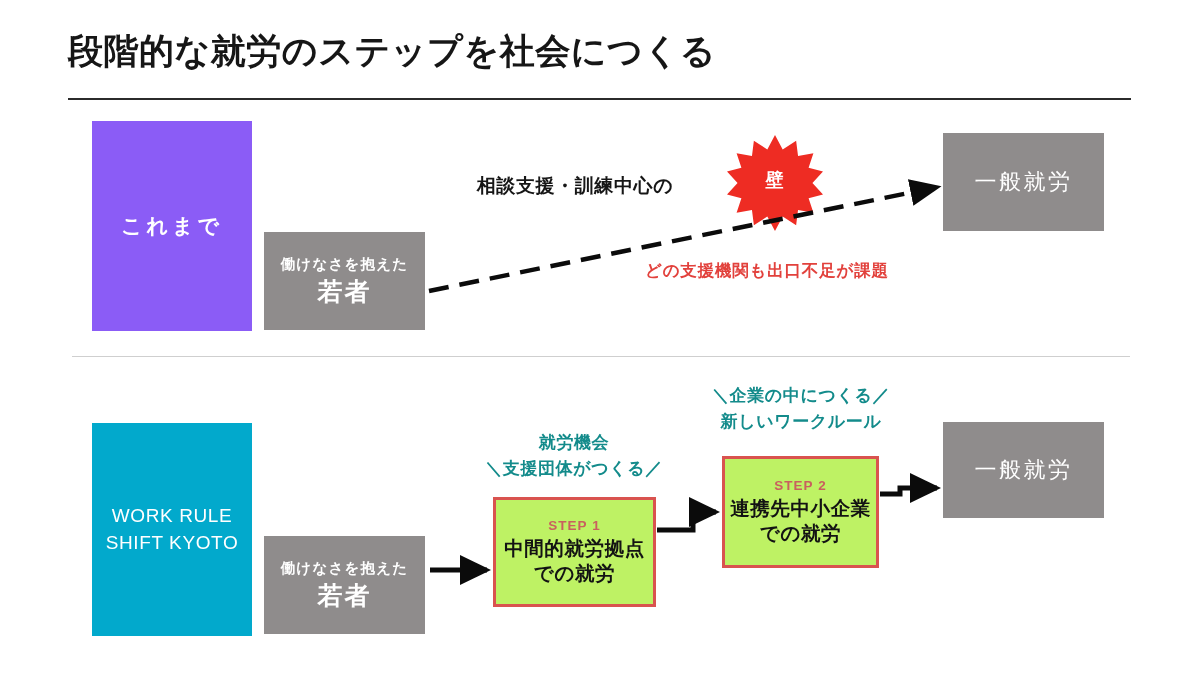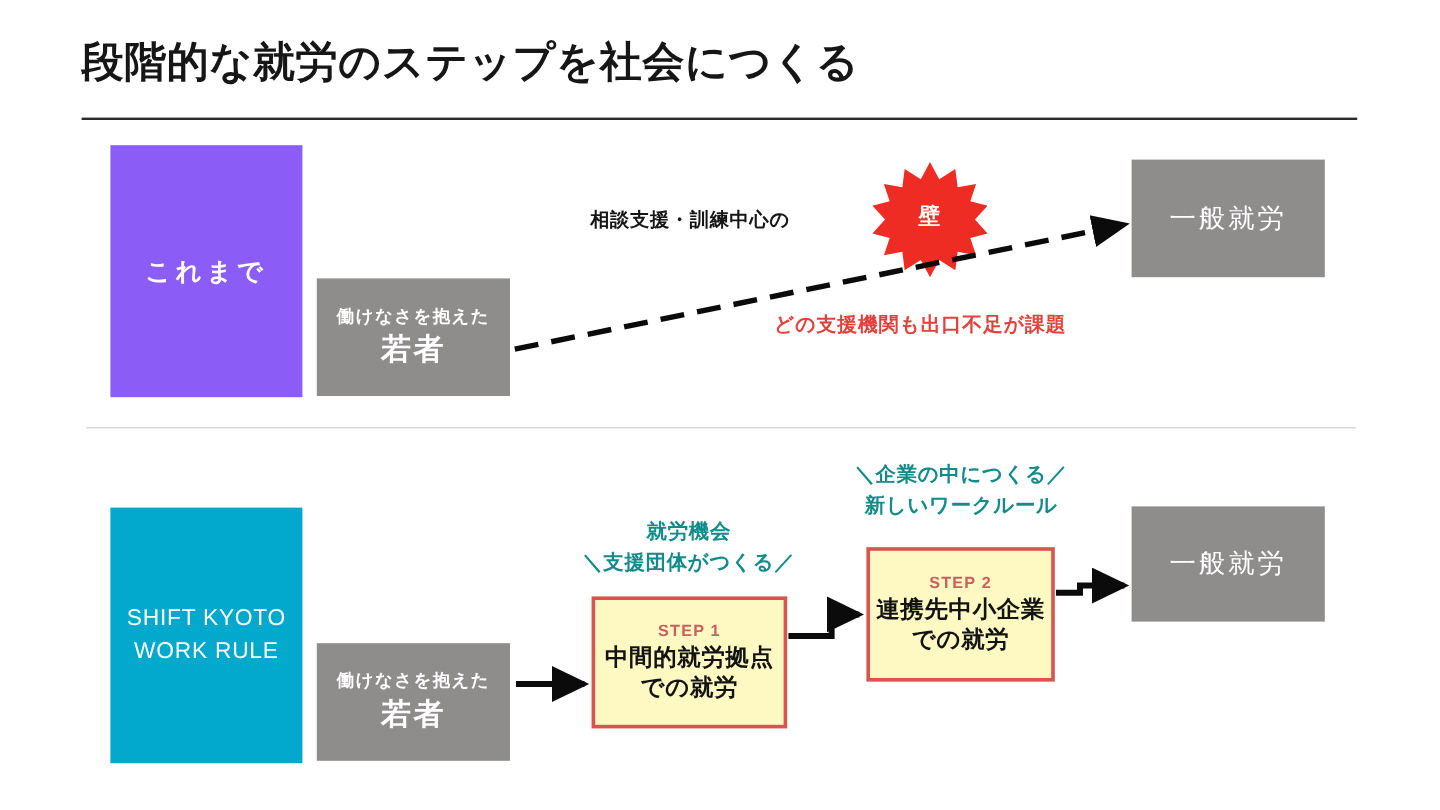--- a/index.html
+++ b/index.html
@@ -105,21 +105,21 @@
     font-size: 22px;
     font-weight: normal;
     letter-spacing: 2.5px;
   }
 
   
   .step-box {
     position: absolute;
     box-sizing: border-box;
     border: 3px solid #d9534f;
-    background: #fef9c3;
+    background: #bef264;
     display: flex;
     flex-direction: column;
     align-items: center;
     justify-content: center;
     text-align: center;
   }
   .step-kicker {
     font-size: 13.5px;
     font-weight: bold;
     color: #c9605e;
@@ -130,21 +130,21 @@
     font-size: 19.5px;
     font-weight: bold;
     color: #131313;
     line-height: 1.3;
     letter-spacing: 0.6px;
   }
 
   
   .anno-dark {
     position: absolute;
-    font-size: 16px;
+    font-size: 19px;
     font-weight: bold;
     color: #161616;
     line-height: 1.45;
     text-align: center;
     letter-spacing: 0.6px;
   }
   .anno-red {
     position: absolute;
     font-size: 16.5px;
     font-weight: bold;
@@ -221,22 +221,22 @@
   </svg>
   <div id="wall-star-label">壁</div>
 
   <div class="anno-red" style="left:645px; top:260px;">どの支援機関も出口不足が課題</div>
 
   <div class="block gray-box" style="left:943px; top:133px; width:161px; height:98px;">
     <span class="goal-label">一般就労</span>
   </div>
 
   <div class="block cyan-panel" style="left:92px; top:423px; width:160px; height:213px;">
+    <span class="panel-label-en">WORK RULE</span>
     <span class="panel-label-en">SHIFT KYOTO</span>
-    <span class="panel-label-en">WORK RULE</span>
   </div>
 
   <div class="block gray-box" style="left:264px; top:536px; width:161px; height:98px;">
     <span class="youth-sub">働けなさを抱えた</span>
     <span class="youth-main">若者</span>
   </div>
 
   <div class="anno-teal" style="left:469px; top:430px; width:210px;">
     <div>就労機会</div>
     <div>＼支援団体がつくる／</div>

